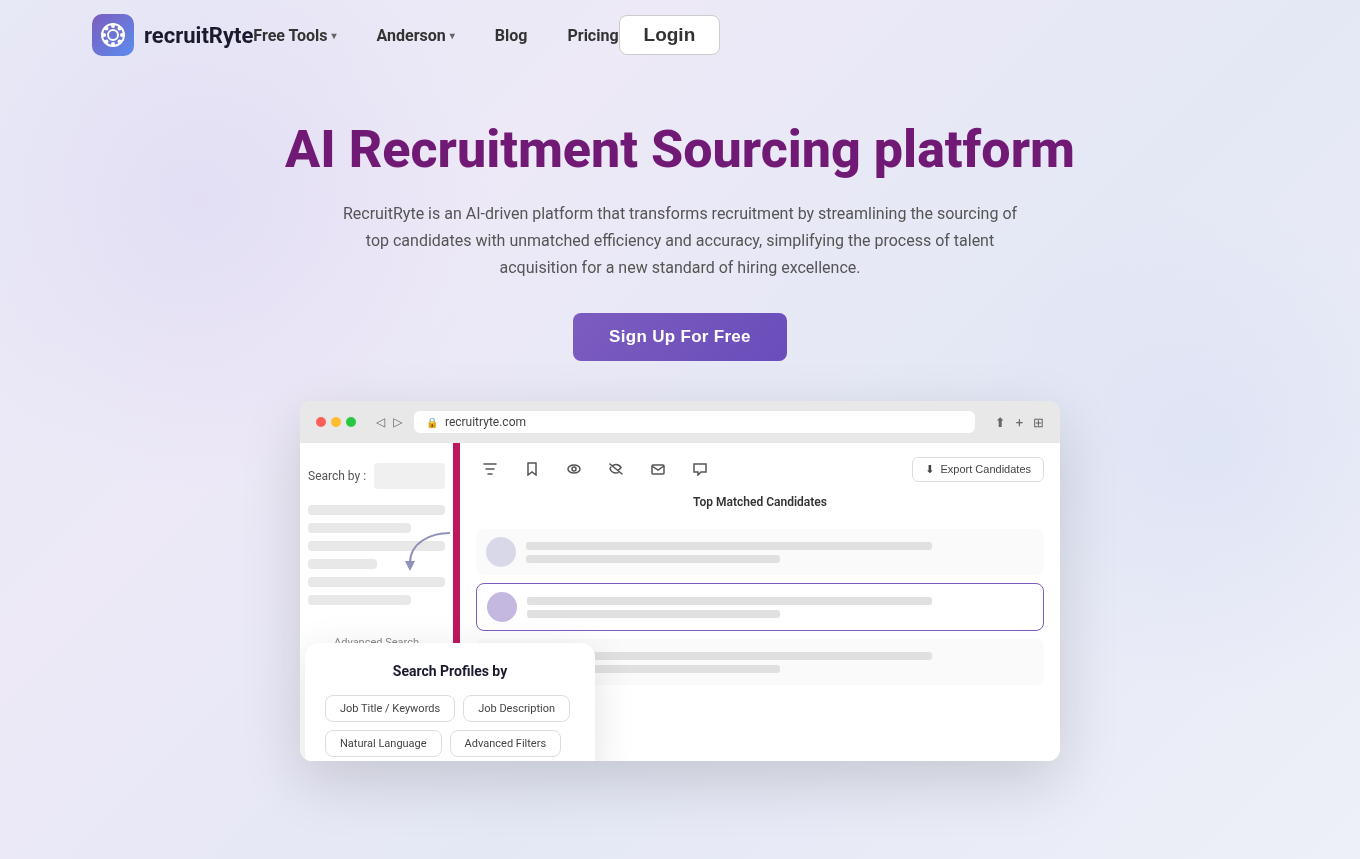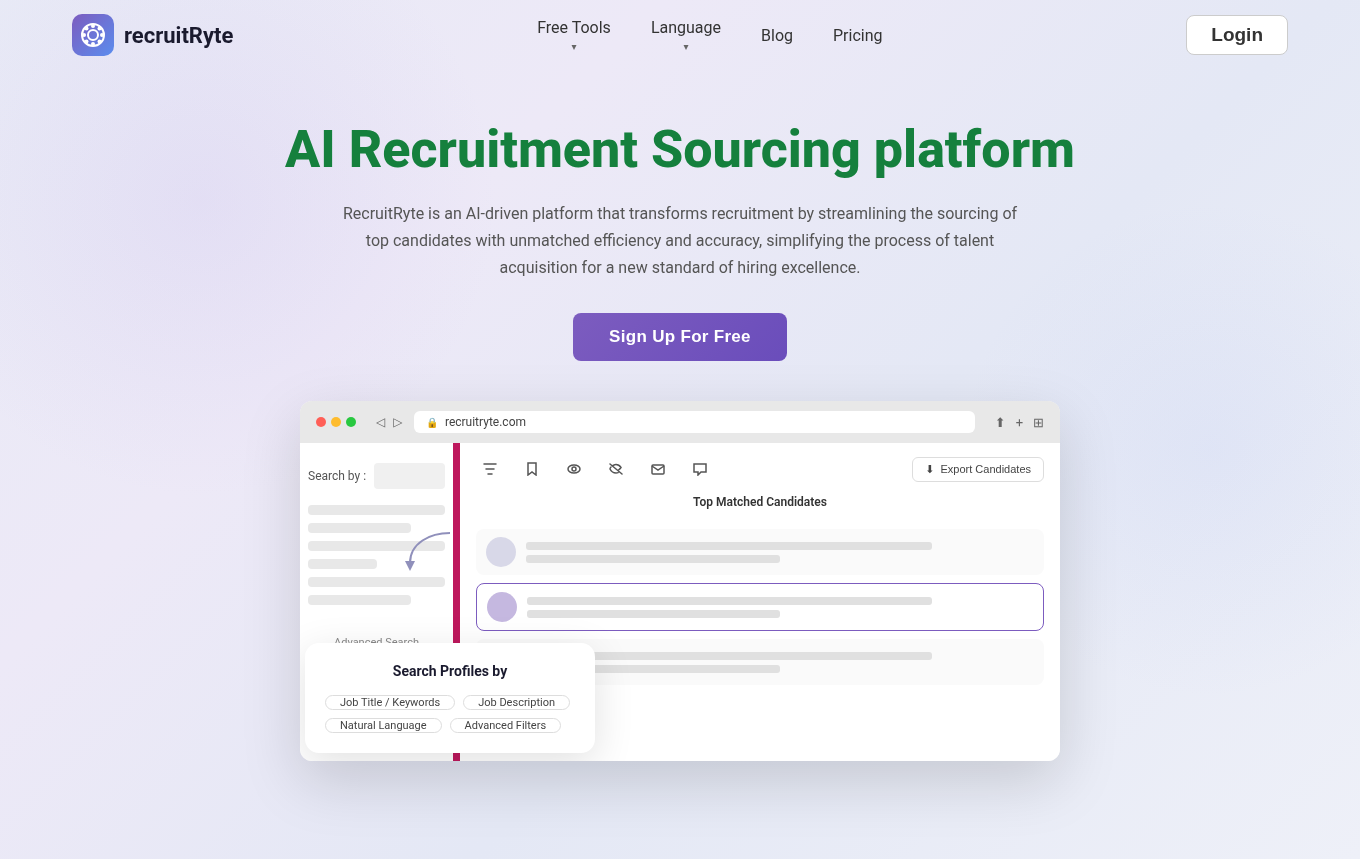--- a/index.html
+++ b/index.html
@@ -40,25 +40,23 @@
       background: radial-gradient(circle, rgba(160,180,240,0.12) 0%, transparent 70%);
       top: 200px; right: -100px;
     }
 
     
     nav {
       position: relative;
       z-index: 10;
       display: flex;
       align-items: center;
-      justify-content: space-between;
-      padding: 0 72px;
+      padding: 0 92px;
       height: 70px;
       background: transparent;
-      gap: 17px;
     }
 
     .nav-logo {
       display: flex;
       align-items: center;
       gap: 10px;
     }
 
     .logo-icon {
       width: 42px; height: 42px;
@@ -81,22 +79,21 @@
     }
 
     .nav-link {
       font-size: 16px;
       color: #333;
       text-decoration: none;
       display: flex;
       align-items: center;
       gap: 4px;
       cursor: pointer;
-      font-weight: 400;
-      flex-direction: column;
+      font-weight: 700;
     }
 
     .nav-link-chevron {
       font-size: 10px;
       color: #666;
     }
 
     .nav-login-btn {
       padding: 8px 24px;
       border: 1.5px solid #ccc;
@@ -112,21 +109,21 @@
     .hero {
       position: relative;
       z-index: 5;
       text-align: center;
       padding-top: 50px;
     }
 
     .hero-title {
       font-size: 52px;
       font-weight: 800;
-      color: #15803d;
+      color: #701a75;
       line-height: 1.15;
       margin-bottom: 20px;
     }
 
     .hero-subtitle {
       font-size: 16px;
       color: #555;
       max-width: 680px;
       margin: 0 auto 32px;
       line-height: 1.7;
@@ -401,21 +398,21 @@
       margin-bottom: 16px;
     }
 
     .filter-tags {
       display: flex;
       flex-wrap: wrap;
       gap: 8px;
     }
 
     .filter-tag {
-      padding: 0 14px;
+      padding: 6px 14px;
       border: 1.5px solid #ddd;
       border-radius: 8px;
       font-size: 11px;
       color: #444;
       background: white;
       cursor: pointer;
       white-space: nowrap;
     }
   </style>
 </head>
@@ -445,21 +442,21 @@
     </div>
     <span class="logo-text">recruitRyte</span>
   </div>
 
   <div class="nav-links">
     <span class="nav-link">
       <span>Free Tools</span>
       <span class="nav-link-chevron">▾</span>
     </span>
     <span class="nav-link">
-      <span>Language</span>
+      <span>Anderson</span>
       <span class="nav-link-chevron">▾</span>
     </span>
     <span class="nav-link">
       <span>Blog</span>
     </span>
     <span class="nav-link">
       <span>Pricing</span>
     </span>
   </div>
 

